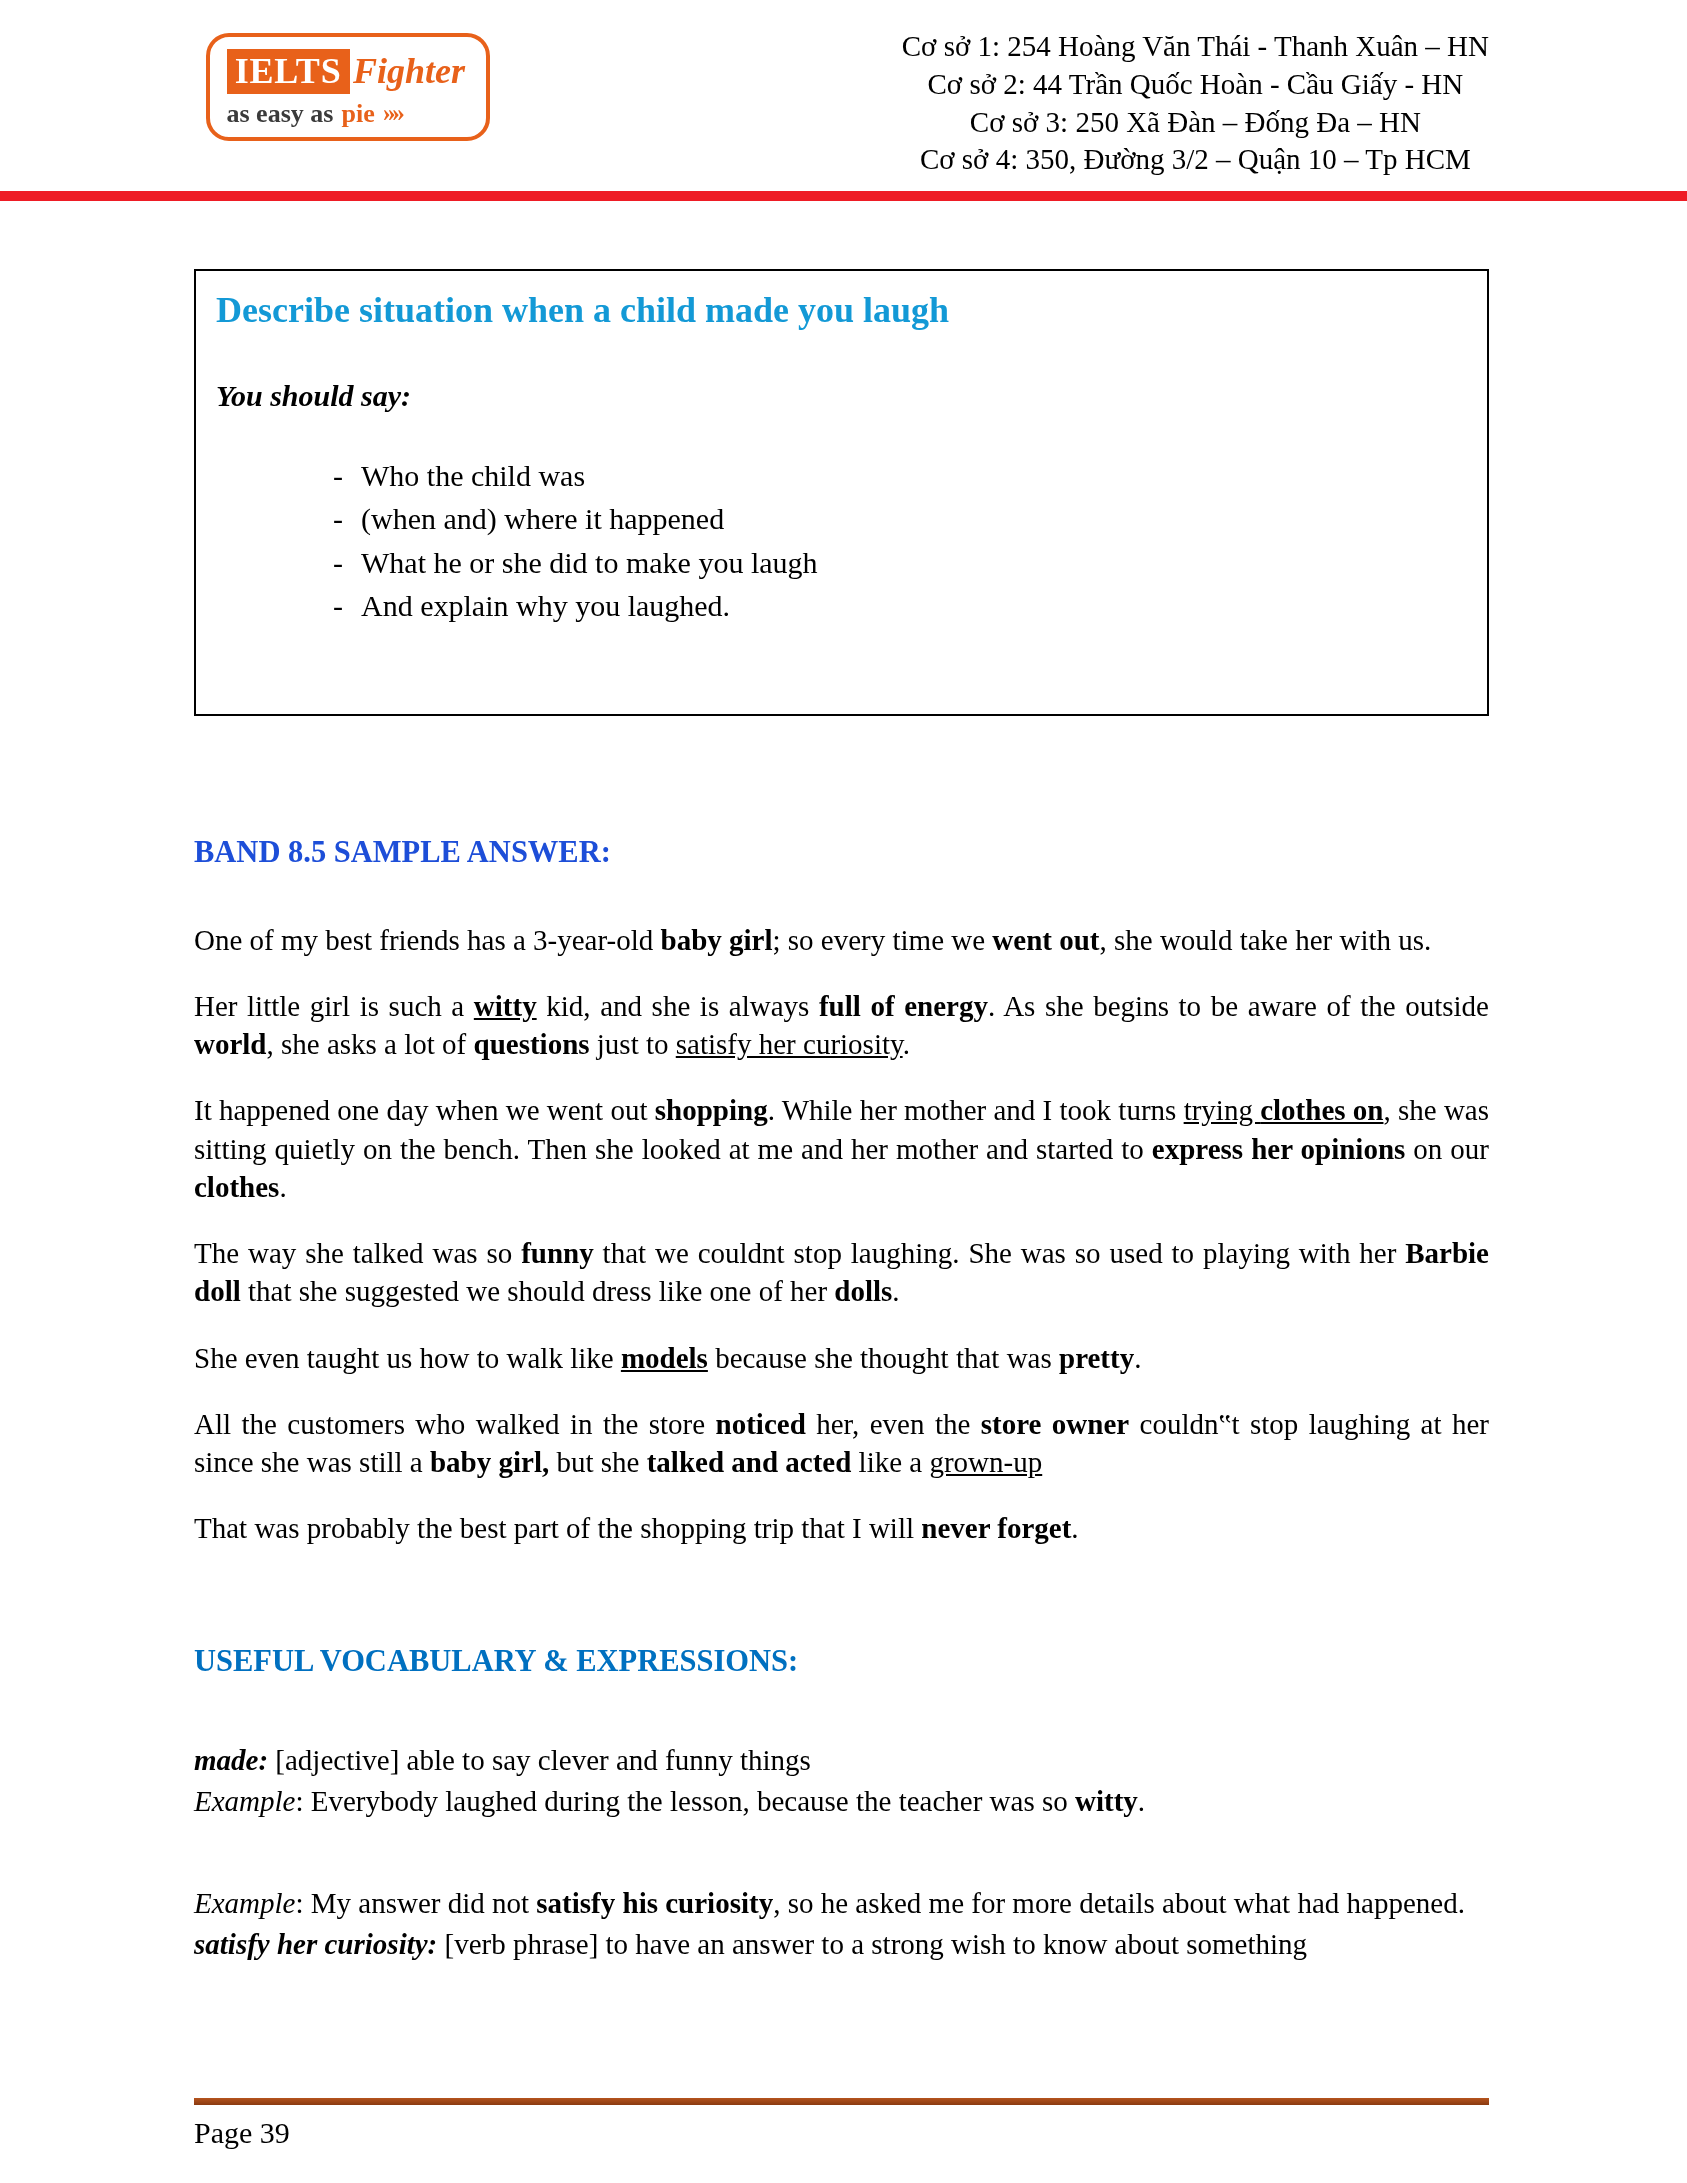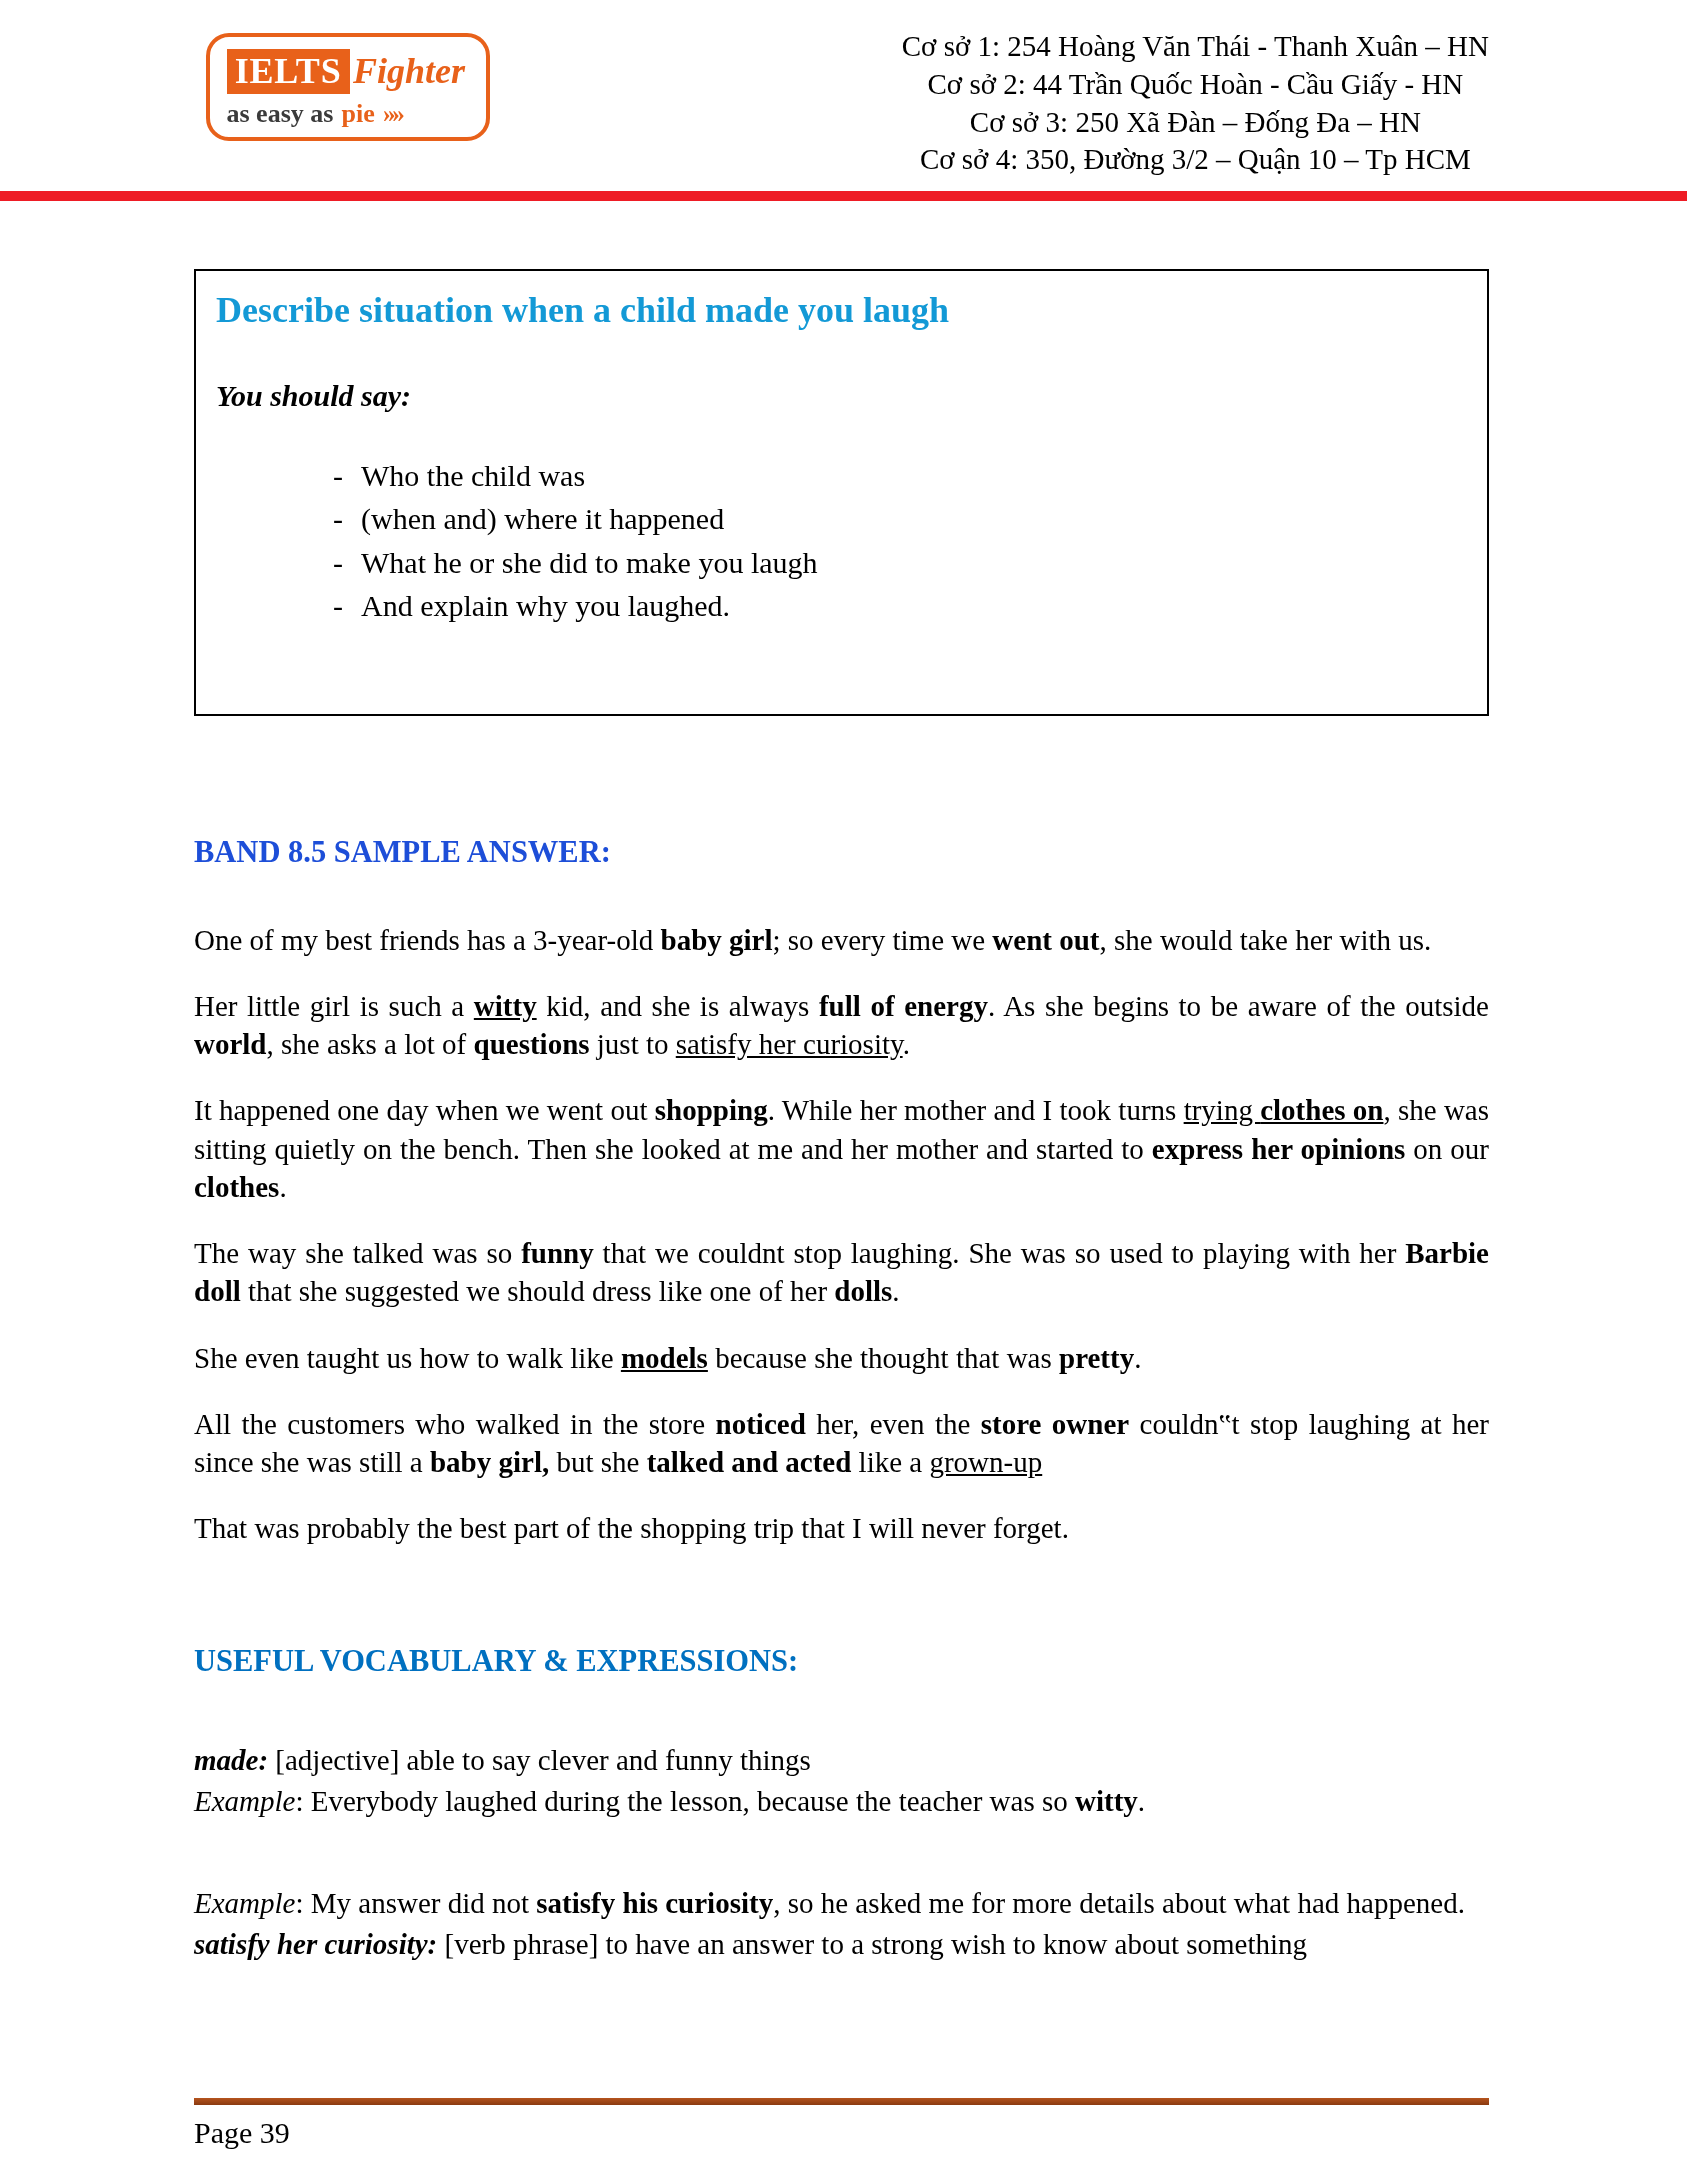--- a/index.html
+++ b/index.html
@@ -45,21 +45,21 @@
     font-size: 36px;
     margin-left: 3.3px;
   }
   .logo-tagline {
     margin-top: 5px;
     font-size: 26px;
     font-weight: bold;
     color: #3b3b3b;
     display: flex;
     gap: 8.2px;
-    align-items: center;
+    align-items: flex-start;
   }
   .logo-pie { color: #e8611a; }
   .logo-arrows { color: #e8611a; letter-spacing: -3.3px; font-size: 25px; }
 
   .addresses {
     text-align: center;
     font-size: 29px;
     line-height: 1.3;
     padding-top: 3.3px;
   }
@@ -200,21 +200,21 @@
   </div>
 
   <div class="section-heading">BAND 8.5 SAMPLE ANSWER:</div>
 
   <p class="para"><span>One of my best friends has a 3-year-old </span><span style="font-weight: bold;">baby girl</span><span>; so every time we </span><span style="font-weight: bold;">went out</span><span>, she would take her with us.</span></p>
   <p class="para"><span>Her little girl is such a </span><span style="font-weight: bold; text-decoration: underline;">witty</span><span> kid, and she is always </span><span style="font-weight: bold;">full of energy</span><span>. As she begins to be aware of the outside </span><span style="font-weight: bold;">world</span><span>, she asks a lot of </span><span style="font-weight: bold;">questions</span><span> just to </span><span style="text-decoration: underline;">satisfy her curiosity</span><span>.</span></p>
   <p class="para"><span>It happened one day when we went out </span><span style="font-weight: bold;">shopping</span><span>. While her mother and I took turns </span><span style="text-decoration: underline;">trying </span><span style="font-weight: bold; text-decoration: underline;">clothes on</span><span>, she was sitting quietly on the bench. Then she looked at me and her mother and started to </span><span style="font-weight: bold;">express her opinions</span><span> on our </span><span style="font-weight: bold;">clothes</span><span>.</span></p>
   <p class="para"><span>The way she talked was so </span><span style="font-weight: bold;">funny</span><span> that we couldnt stop laughing. She was so used to playing with her </span><span style="font-weight: bold;">Barbie doll</span><span> that she suggested we should dress like one of her </span><span style="font-weight: bold;">dolls</span><span>.</span></p>
   <p class="para"><span>She even taught us how to walk like </span><span style="font-weight: bold; text-decoration: underline;">models</span><span> because she thought that was </span><span style="font-weight: bold;">pretty</span><span>.</span></p>
   <p class="para"><span>All the customers who walked in the store </span><span style="font-weight: bold;">noticed</span><span> her, even the </span><span style="font-weight: bold;">store owner</span><span> couldn‟t stop laughing at her since she was still a </span><span style="font-weight: bold;">baby girl,</span><span> but she </span><span style="font-weight: bold;">talked and acted</span><span> like a </span><span style="text-decoration: underline;">grown-up</span></p>
-  <p class="para"><span>That was probably the best part of the shopping trip that I will </span><span style="font-weight: normal;">never forget</span><span>.</span></p>
+  <p class="para"><span>That was probably the best part of the shopping trip that I will </span><span style="font-weight: bold;">never forget</span><span>.</span></p>
 
   <div class="vocab-heading">USEFUL VOCABULARY &amp; EXPRESSIONS:</div>
 
   <div class="vocab-entry">
     <div class="vocab-line"><span style="font-weight: bold; font-style: italic;">made:</span><span> [adjective] able to say clever and funny things</span></div>
     <div class="vocab-line"><span style="font-style: italic;">Example</span><span>:  Everybody laughed during the lesson, because the teacher was so </span><span style="font-weight: bold;">witty</span><span>.</span></div>
   </div>
   <div class="vocab-entry">
     <div class="vocab-line"><span style="font-style: italic;">Example</span><span>:   My answer did not </span><span style="font-weight: bold;">satisfy his curiosity</span><span>, so he asked me for more details about what had happened.</span></div>
     <div class="vocab-line"><span style="font-weight: bold; font-style: italic;">satisfy her curiosity:</span><span> [verb phrase]  to have an answer to a strong wish to know about something</span></div>

